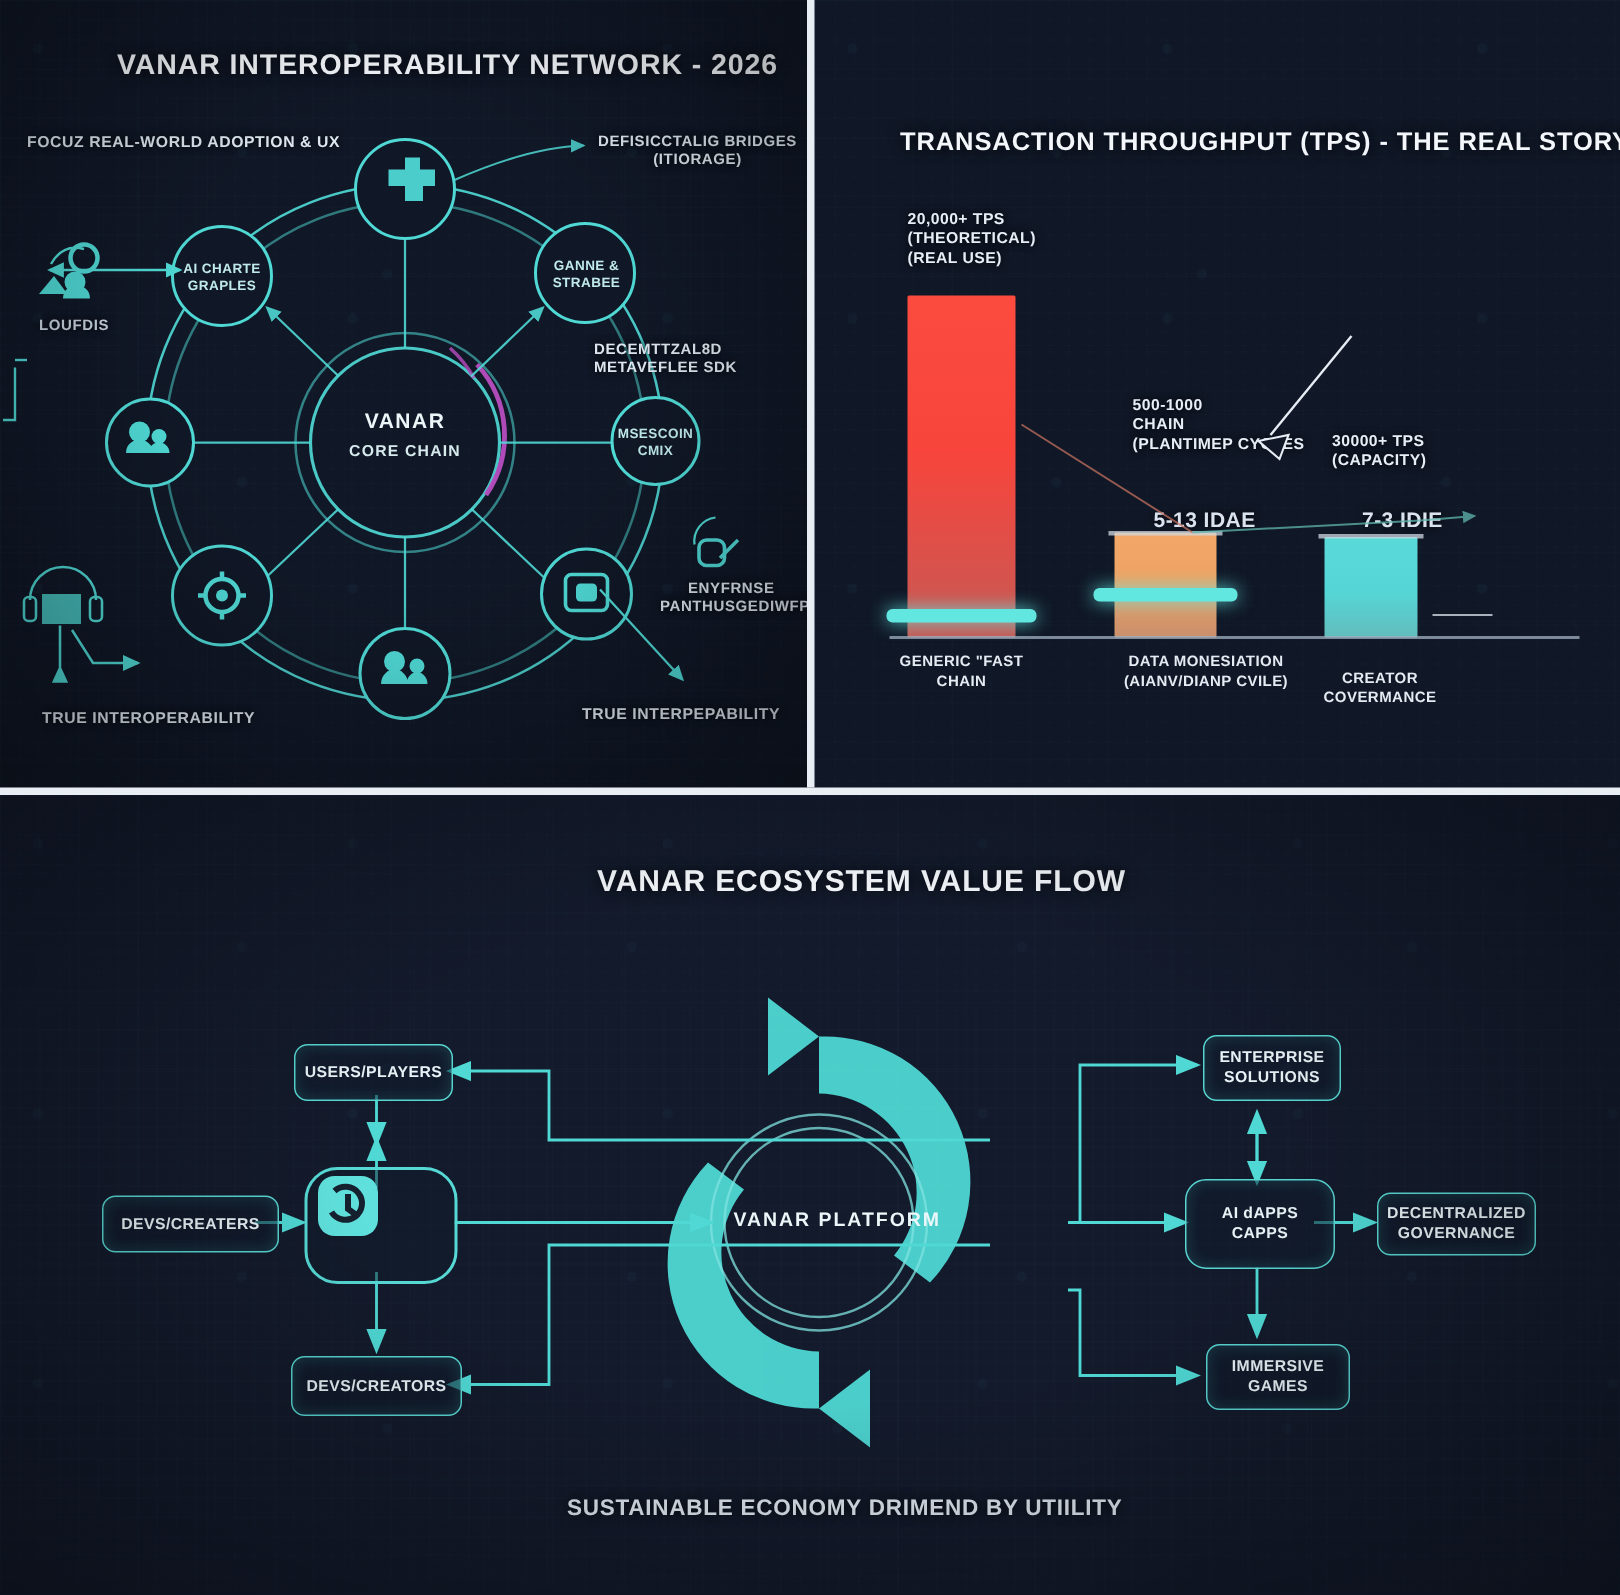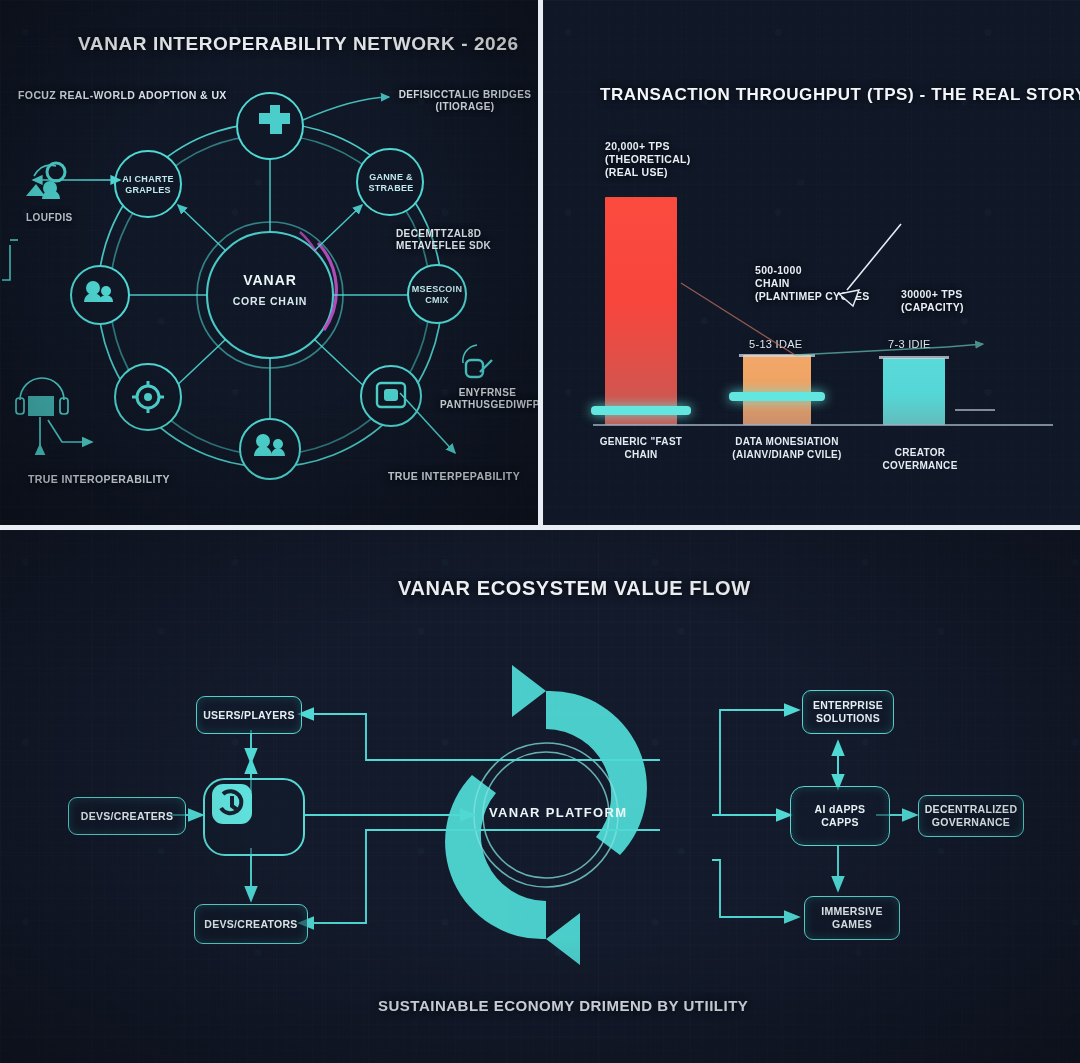--- a/index.html
+++ b/index.html
@@ -55,22 +55,22 @@
   .chart{position:absolute;left:543px;top:0;width:537px;height:525px;}
   .axis{position:absolute;left:50px;top:424px;width:460px;height:2px;background:#9fb0c2;opacity:.75;}
   .bar{position:absolute;bottom:0;border-radius:1px;}
   .bar-real{position:absolute;height:9px;border-radius:4px;
             background:#62e6e0;box-shadow:0 0 12px rgba(98,230,224,.85);}
   .bar-cap{position:absolute;height:3px;background:#cfd8e2;opacity:.75;}
   .cat{position:absolute;color:#e4ebf2;font-size:10px;font-weight:700;
        text-align:center;line-height:13px;letter-spacing:.3px;}
   .vlab{position:absolute;color:#e7eef5;font-size:10.5px;font-weight:700;
         line-height:13px;letter-spacing:.3px;text-shadow:0 0 6px rgba(0,0,0,.9);}
-  .smalllab{position:absolute;color:#dbe4ee;font-size:11px;font-weight:400;
-            letter-spacing:.3px;text-shadow:0 0 6px rgba(0,0,0,.9);}
+  .smalllab{position:absolute;color:#dbe4ee;font-size:14px;font-weight:700;
+            letter-spacing:.3px;text-shadow:0 0 6px rgba(0,0,0,.9);margin-left:20px;}
 
   
   .fbox{position:absolute;border:1.8px solid #58d6d2;border-radius:9px;
         background:rgba(17,28,44,.55);color:#e7f2f6;font-size:10.5px;font-weight:700;
         display:flex;align-items:center;justify-content:center;text-align:center;
         line-height:13px;letter-spacing:.3px;box-shadow:0 0 10px rgba(70,210,205,.20) inset;}
   .hub{position:absolute;border:2.2px solid #56d8d4;border-radius:22px;
        background:rgba(17,28,44,.5);display:flex;align-items:center;justify-content:center;}
   .plat-txt{position:absolute;color:#eaf6f8;font-size:13px;font-weight:700;
             letter-spacing:1.3px;white-space:nowrap;}
@@ -226,27 +226,27 @@
     <div class="cat" style="left:36px;top:435px;width:124px;">GENERIC "FAST<br>CHAIN</div>
 
     <div class="smalllab" style="left:206px;top:338px;">5-13 IDAE</div>
     <div class="bar" style="left:200px;top:355px;width:68px;height:70px;
                 background:linear-gradient(180deg,#f2a869 0%,#efa263 50%,#c98f6d 100%);"></div>
     <div class="bar-cap" style="left:196px;top:354px;width:76px;"></div>
     <div class="bar-real" style="left:186px;top:392px;width:96px;"></div>
     <div class="vlab" style="left:212px;top:264px;">
       500-1000<br>CHAIN<br>(PLANTIMEP CYCLES
     </div>
-    <div class="cat" style="left:177px;top:435px;width:134px;">DATA MONESIATION<br>(AIANV/DIANP CVILE)</div>
+    <div class="cat" style="left:194px;top:435px;width:134px;">DATA MONESIATION<br>(AIANV/DIANP CVILE)</div>
 
     <div class="smalllab" style="left:345px;top:338px;">7-3 IDIE</div>
     <div class="bar" style="left:340px;top:358px;width:62px;height:67px;
                 background:linear-gradient(180deg,#5ad9d9 0%,#55d6d6 55%,#63bcbc 100%);"></div>
     <div class="bar-cap" style="left:336px;top:356px;width:70px;"></div>
-    <div class="vlab" style="left:358px;top:288px;">
+    <div class="vlab" style="left:345px;top:288px;">
       30000+ TPS<br>(CAPACITY)
     </div>
     <div class="cat" style="left:322px;top:446px;width:110px;">CREATOR<br>COVERMANCE</div>
 
     <div class="axis"></div>
 
     <svg width="537" height="525">
       <g fill="none" stroke-width="1.3" opacity=".75">
         <path d="M138 283 L252 355" stroke="#c2705f"></path>
         <path d="M252 355 L404 347" stroke="#5fb6ae"></path>

